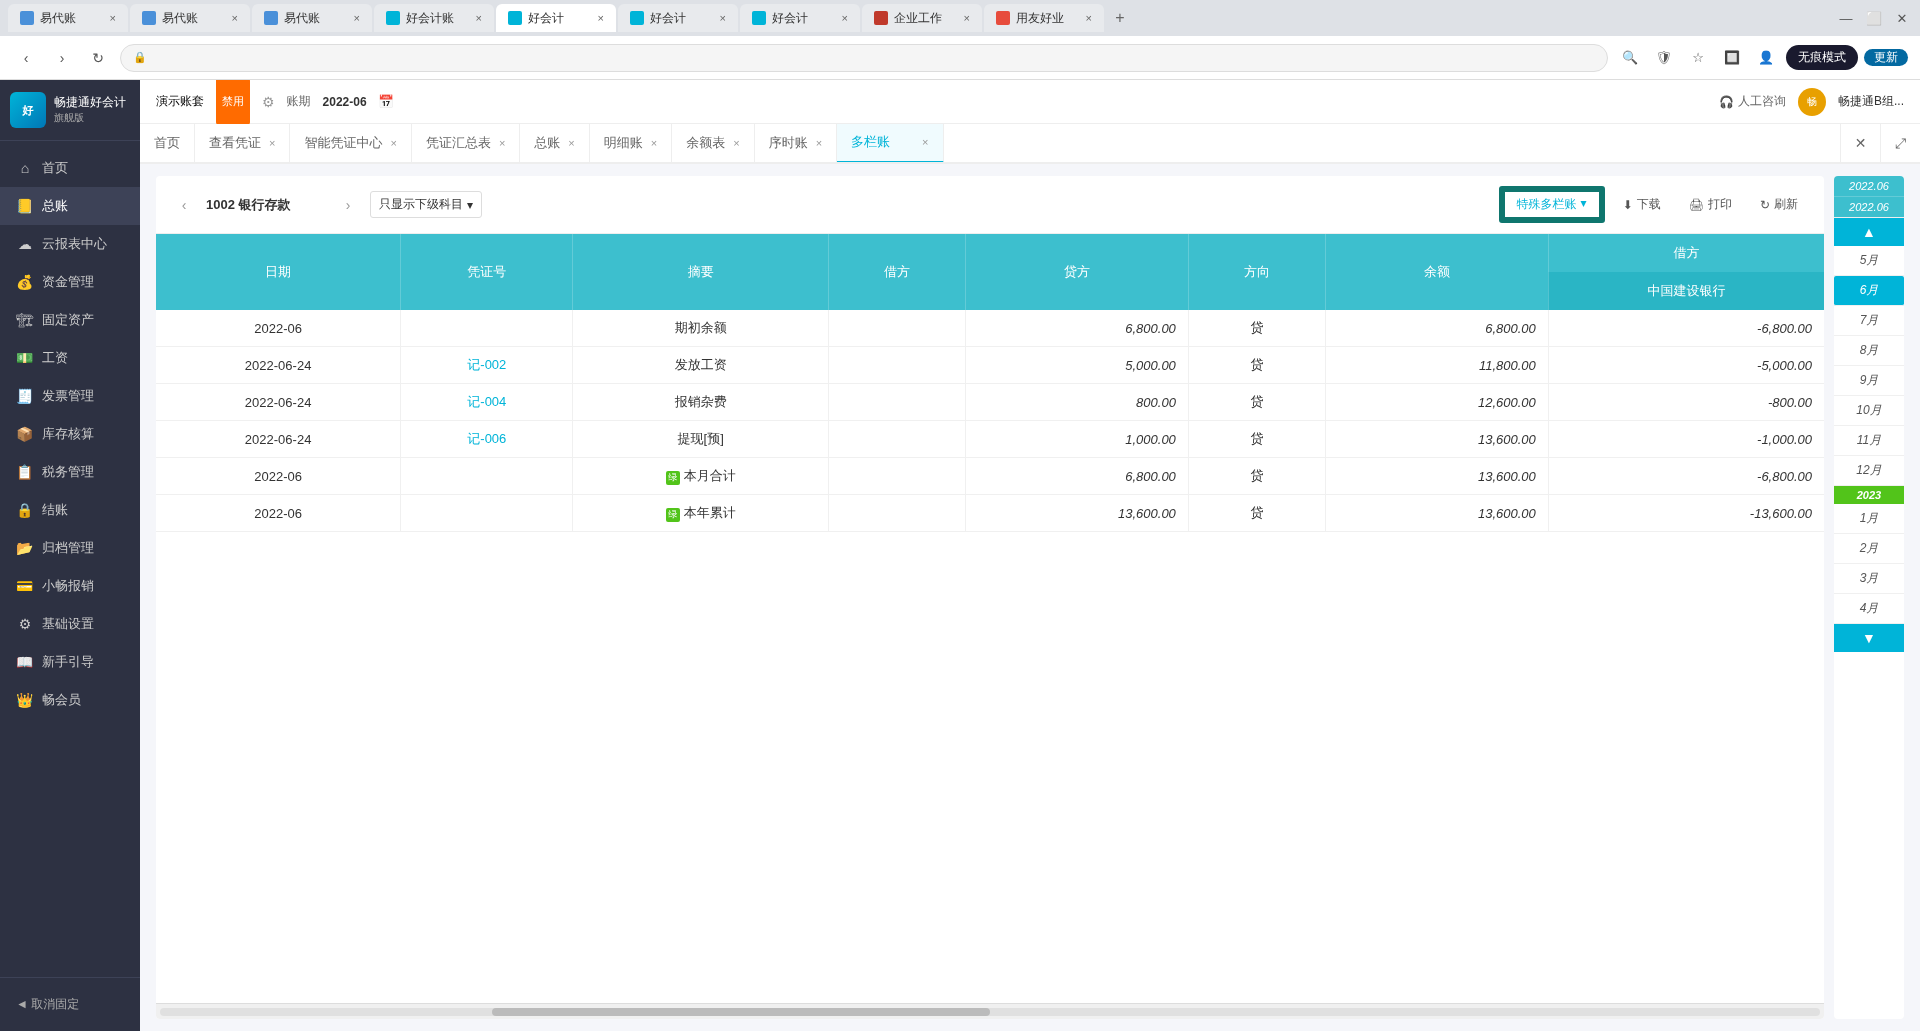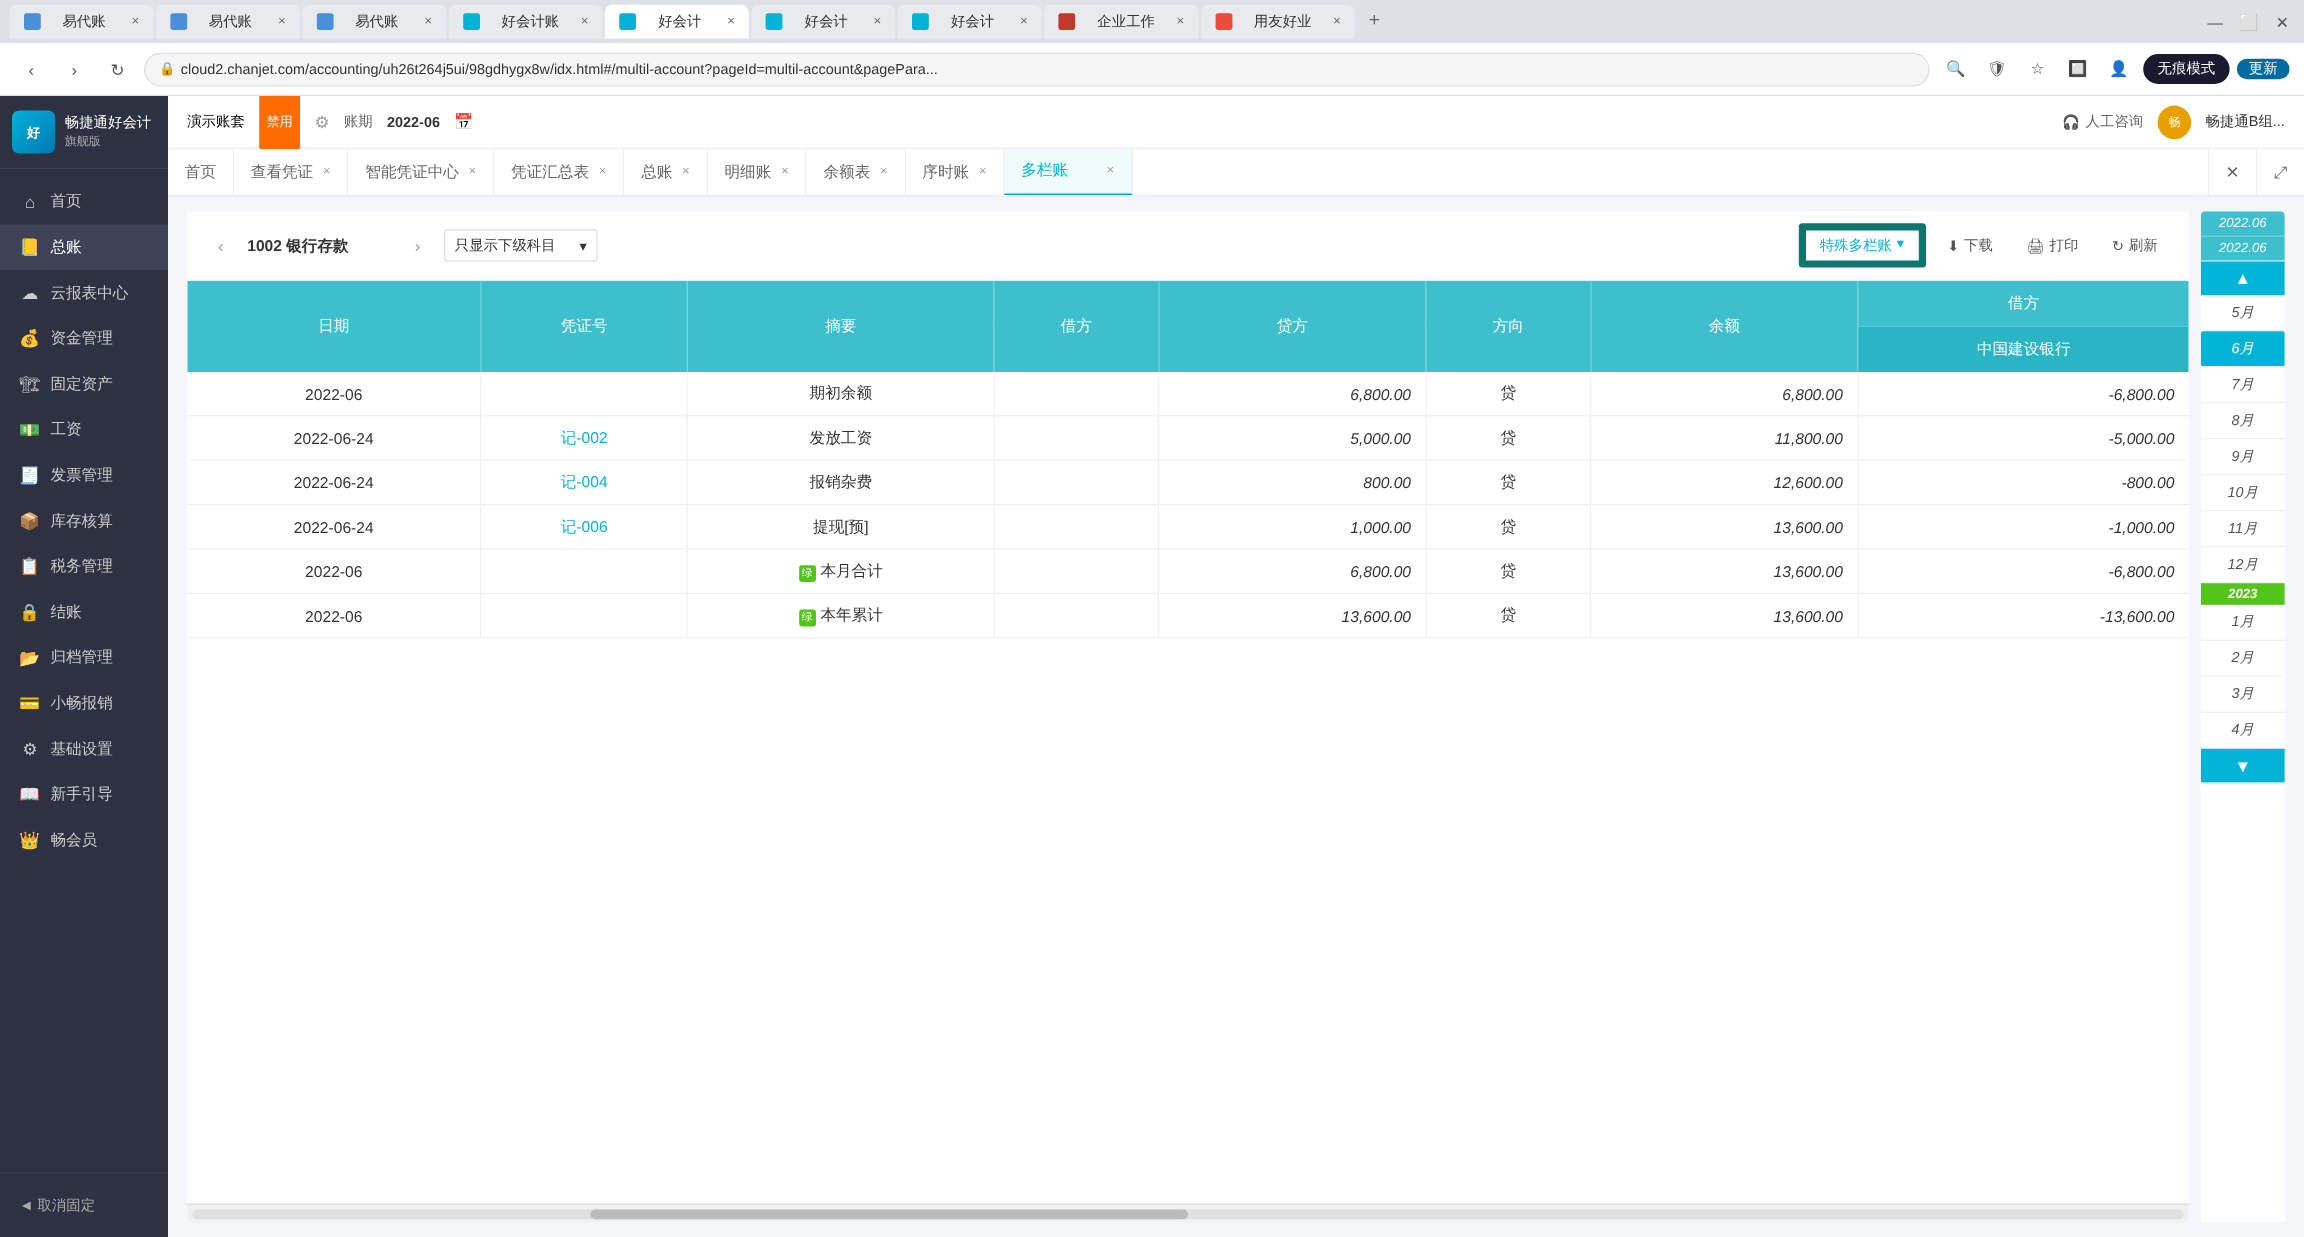--- a/index.html
+++ b/index.html
@@ -1,20 +1,20 @@
 <!DOCTYPE html>
 <html><head>
   <meta charset="utf-8">
   <style>
     * { box-sizing: border-box; margin: 0; padding: 0; }
     body { font-family: 'Microsoft YaHei', Arial, sans-serif; font-size: 12px; background: #f0f2f5; overflow: hidden; width: 1920px; height: 1031px; }
 
     
     .browser-chrome { background: #dee1e6; height: 36px; display: flex; align-items: center; padding: 0 8px; gap: 2px; }
-    .tab { display: flex; align-items: center; height: 28px; padding: 0 12px; background: #e8eaed; border-radius: 6px 6px 0 0; font-size: 12px; color: #333; gap: 18px; cursor: pointer; min-width: 120px; max-width: 150px; }
+    .tab { display: flex; align-items: center; height: 28px; padding: 0 12px; background: #e8eaed; border-radius: 6px 6px 0 0; font-size: 12px; color: #333; gap: 6px; cursor: pointer; min-width: 120px; max-width: 150px; }
     .tab.active { background: #fff; }
     .tab-icon { width: 14px; height: 14px; border-radius: 2px; flex-shrink: 0; }
     .tab-title { flex: 1; overflow: hidden; text-overflow: ellipsis; white-space: nowrap; }
     .tab-close { font-size: 11px; color: #666; cursor: pointer; flex-shrink: 0; }
     .tab-add { width: 28px; height: 28px; display: flex; align-items: center; justify-content: center; cursor: pointer; font-size: 16px; color: #666; }
     .tab-controls { margin-left: auto; display: flex; align-items: center; gap: 8px; }
     .tab-control-btn { width: 20px; height: 20px; display: flex; align-items: center; justify-content: center; cursor: pointer; color: #555; font-size: 13px; }
 
     
     .address-bar { background: #fff; height: 44px; display: flex; align-items: center; padding: 0 12px; gap: 8px; border-bottom: 1px solid #ddd; }
@@ -65,21 +65,21 @@
     
     .content-area { flex: 1; padding: 12px 16px; overflow: auto; position: relative; display: flex; gap: 10px; }
 
     
     .ledger-panel { flex: 1; background: #fff; border-radius: 4px; display: flex; flex-direction: column; overflow: hidden; }
 
     
     .ledger-toolbar { display: flex; align-items: center; padding: 10px 16px; gap: 10px; border-bottom: 1px solid #eee; }
     .nav-arrow { width: 24px; height: 24px; display: flex; align-items: center; justify-content: center; cursor: pointer; color: #999; font-size: 14px; }
     .account-label { font-size: 13px; color: #333; font-weight: bold; min-width: 120px; }
-    .filter-dropdown { display: flex; align-items: center; gap: 20px; border: 1px solid #ddd; border-radius: 3px; padding: 4px 8px; cursor: pointer; font-size: 12px; color: #333; }
+    .filter-dropdown { display: flex; align-items: center; gap: 4px; border: 1px solid #ddd; border-radius: 3px; padding: 4px 8px; cursor: pointer; font-size: 12px; color: #333; }
     .toolbar-right { margin-left: auto; display: flex; align-items: center; gap: 8px; }
     .special-btn { border: 6px solid #0f766e; color: #00b4d8; border-radius: 3px; padding: 4px 12px; font-size: 12px; cursor: pointer; display: flex; align-items: flex-start; gap: 4px; background: #fff; }
     .toolbar-btn { display: flex; align-items: center; gap: 4px; padding: 4px 10px; font-size: 12px; color: #555; cursor: pointer; }
 
     
     .ledger-table { flex: 1; overflow: auto; }
     table { width: 100%; border-collapse: collapse; }
     .table-header { background: #3dbfce; color: #fff; }
     .table-header th { padding: 10px 12px; text-align: center; font-weight: normal; font-size: 13px; border-right: 1px solid rgba(255,255,255,0.2); white-space: nowrap; }
     .table-header th:last-child { border-right: none; }
@@ -162,21 +162,20 @@
     <div class="tab-control-btn">✕</div>
   </div>
 </div>
 
 <div class="address-bar">
   <div class="nav-btn">‹</div>
   <div class="nav-btn">›</div>
   <div class="nav-btn">↻</div>
   <div class="url-bar">
     <span style="color:#555;font-size:11px;margin-right:4px;">🔒</span>
-    <span>cloud2.chanjet.com/accounting/uh26t264j5ui/98gdhygx8w/idx.html#/multil-account?pageId=multil-account&amp;pagePara...</span>
   </div>
   <div class="addr-controls">
     <div class="addr-btn">🔍</div>
     <div class="addr-btn">🛡</div>
     <div class="addr-btn">☆</div>
     <div class="addr-btn">🔲</div>
     <div class="addr-btn">👤</div>
     <div class="wuhen-btn">无痕模式</div>
     <div class="update-btn">更新</div>
   </div>

